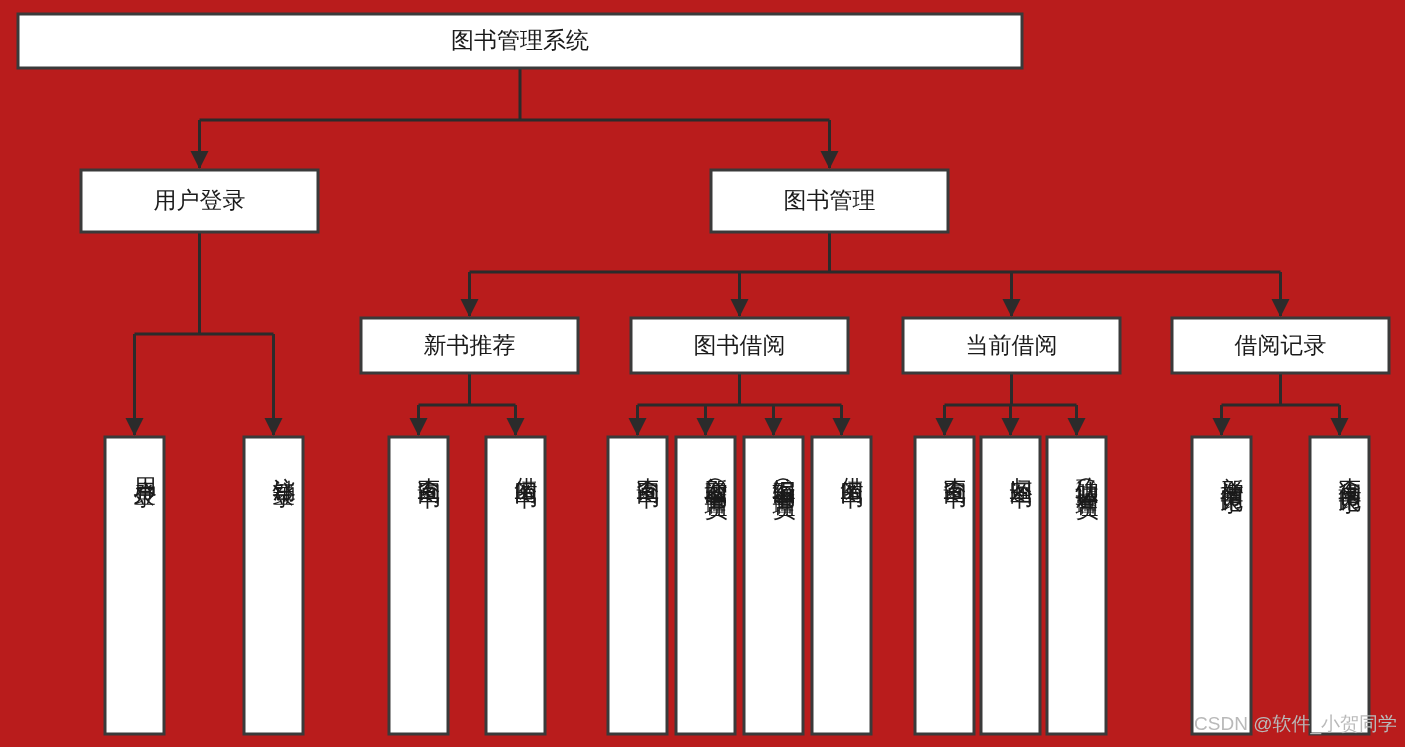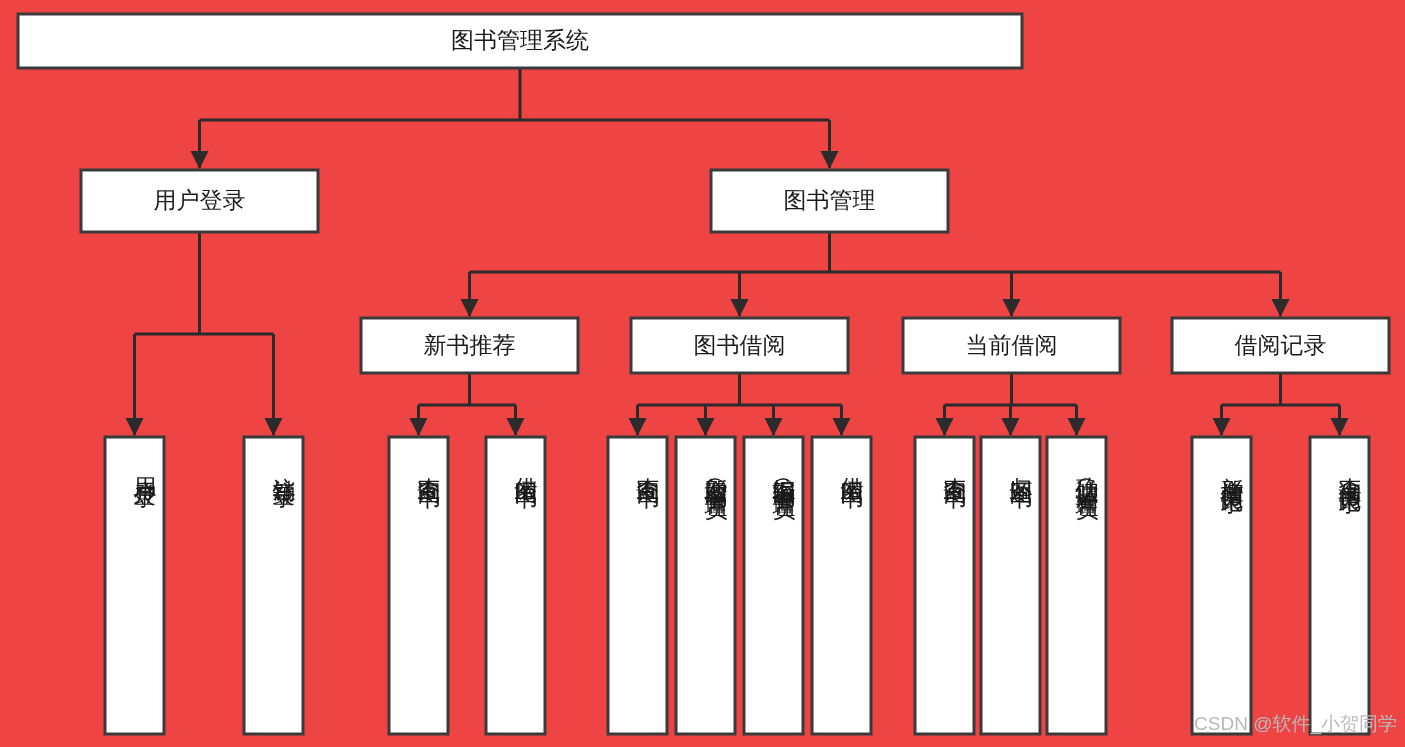--- a/index.html
+++ b/index.html
@@ -8,21 +8,21 @@
     padding: 0;
     background: #ffffff;
   }
   body {
     font-family: "Liberation Sans", "DejaVu Sans", sans-serif;
   }
   #diagram-root {
     position: relative;
     width: 1405px;
     height: 747px;
-    background: #ef4444;
+    background: #b91c1c;
     overflow: hidden;
   }
   svg.diagram-canvas {
     position: absolute;
     left: 0;
     top: 0;
     width: 1405px;
     height: 747px;
     display: block;
   }

